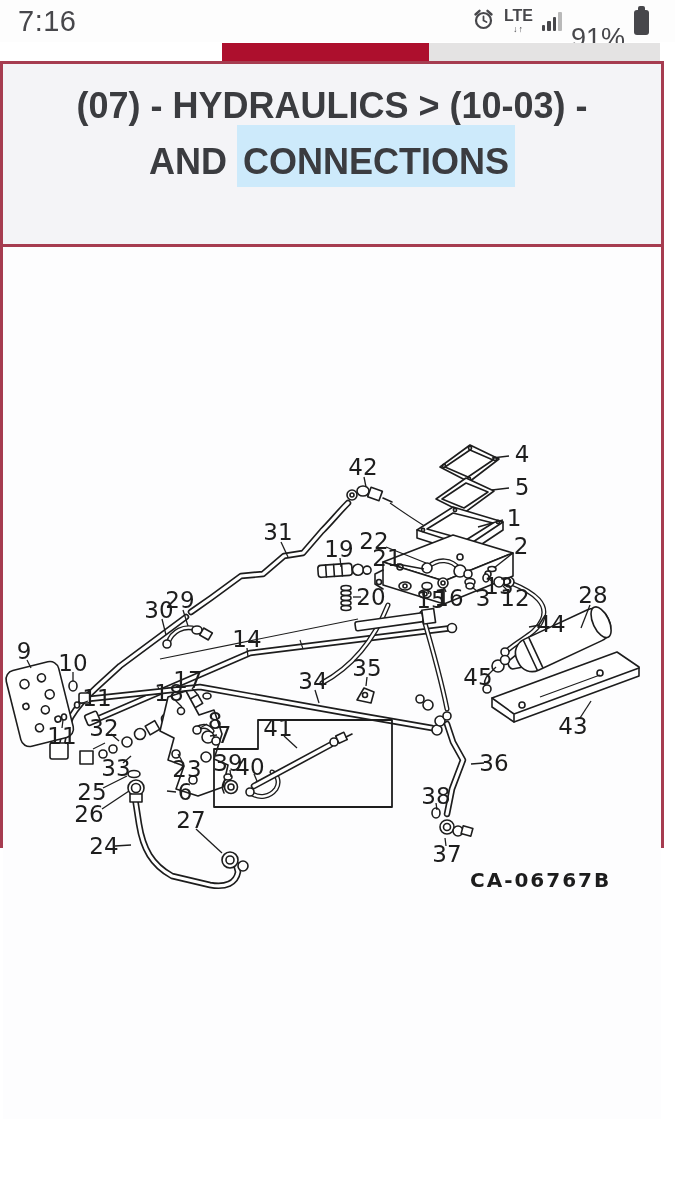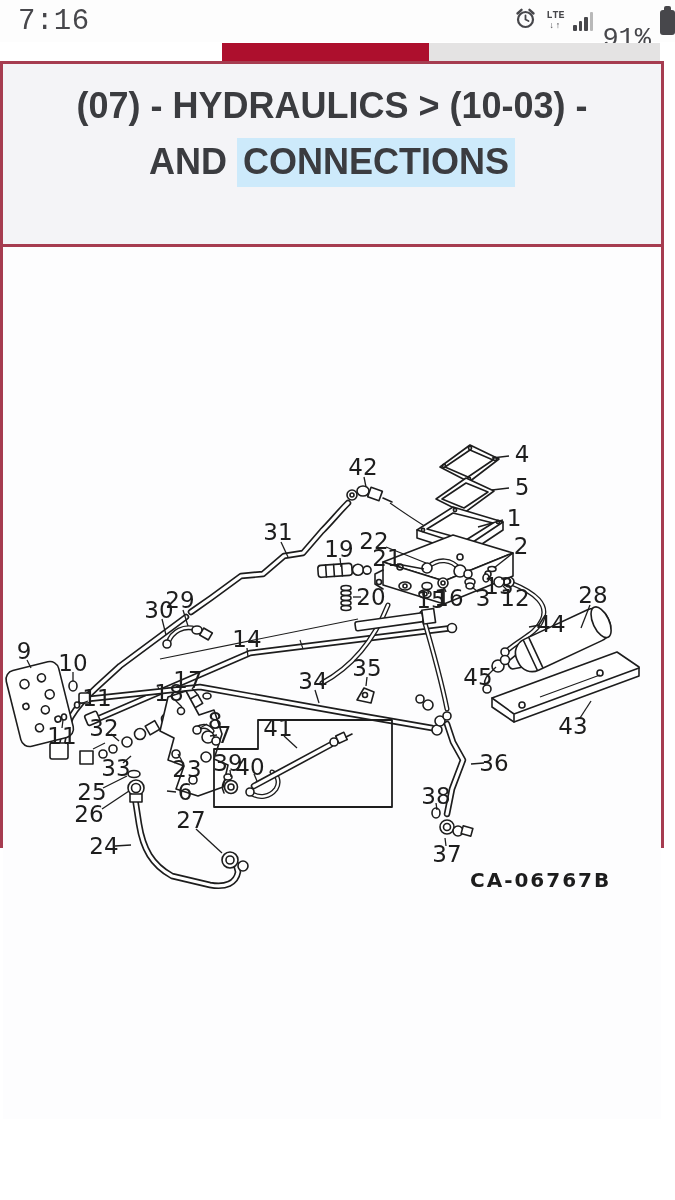--- a/index.html
+++ b/index.html
@@ -1,45 +1,45 @@
 <!DOCTYPE html>
 <html style="--header_border: #a63c50; --scroll_thumb: #ad0f2d; --scroll_track: #e4e3e3; --highlight: #cdeafb; --title_bg: #f4f4f7; --title_text: #3b3c40; --statusbar_text: #47474b; --ink: #1d1d1d;"><head>
 <meta charset="utf-8">
 <style>
   html,body{margin:0;padding:0;background:#fff;}
   .page{position:relative;width:675px;height:1200px;background:#fff;overflow:hidden;
         font-family:"Liberation Sans",sans-serif;}
   
   .status-bar{position:absolute;left:0;top:0;width:675px;height:42px;background:#fdfdfd;
               display:flex;align-items:center;justify-content:space-between;box-sizing:border-box;
-              padding:0 0 0 18px;color:var(--statusbar_text);font-family:Liberation Mono, monospace;}
+              padding:0 26px 0 18px;color:var(--statusbar_text);}
   .sb-time{font-size:29px;font-weight:400;letter-spacing:.5px;}
   .sb-right{display:flex;align-items:center;gap:9px;}
   .sb-lte{display:flex;flex-direction:column;align-items:center;line-height:1;}
-  .sb-lte .lbl{font-size:10px;font-weight:700;}
+  .sb-lte .lbl{font-size:16px;font-weight:700;}
   .sb-lte .arr{font-size:9px;margin-top:1px;letter-spacing:1px;}
   .sig{display:flex;align-items:flex-end;gap:2px;height:20px;}
   .sig i{display:block;width:3.5px;background:var(--statusbar_text);border-radius:1px;}
   .sig i:nth-child(1){height:6px}.sig i:nth-child(2){height:10px}
   .sig i:nth-child(3){height:14px}.sig i:nth-child(4){height:19px;background:#b9b9b9;}
   .sb-batt-pct{font-size:27px;margin-top:35px;}
   .batt{position:relative;width:15px;height:25px;background:var(--statusbar_text);border-radius:3px;margin-top:3px;}
   .batt:before{content:"";position:absolute;left:4px;top:-4px;width:7px;height:4px;
                background:var(--statusbar_text);border-radius:2px 2px 0 0;}
   
   .scroll-strip{position:absolute;left:0;top:43px;width:675px;height:18px;background:#fff;}
   .scroll-thumb{position:absolute;left:222px;top:0;width:207px;height:18px;background:var(--scroll_thumb);}
   .scroll-track{position:absolute;left:429px;top:0;width:231px;height:18px;background:var(--scroll_track);}
   
   .content-panel{position:absolute;left:0;top:61px;width:664px;height:787px;box-sizing:border-box;
                  border:3px solid var(--header_border);background:#fdfdfe;}
   .title-block{height:183px;box-sizing:border-box;border-bottom:3px solid var(--header_border);
                background:var(--title_bg);text-align:center;padding-top:14px;
                font-weight:700;font-size:36px;line-height:56px;color:var(--title_text);letter-spacing:0;}
-  .hl{background:var(--highlight);padding:3px 6px 5px 6px;}
+  .hl{background:var(--highlight);padding:16px 6px 5px 6px;}
   .diagram-area{position:relative;width:100%;height:872px;background:#fdfdfe;}
   svg text.callout{font-family:"DejaVu Sans",sans-serif;font-size:23px;fill:var(--ink);}
   svg text.caption{font-family:"DejaVu Sans",sans-serif;font-size:20px;font-weight:700;
                    letter-spacing:2px;fill:var(--ink);}
   .s{stroke:var(--ink);stroke-width:1.6;fill:none;stroke-linejoin:round;stroke-linecap:round;}
   .sf{stroke:var(--ink);stroke-width:1.6;fill:#fff;stroke-linejoin:round;}
   .thin{stroke:var(--ink);stroke-width:1.1;fill:none;}
   .tube{stroke:var(--ink);stroke-width:6.5;fill:none;stroke-linecap:round;stroke-linejoin:round;}
   .core{stroke:#fff;stroke-width:3.2;fill:none;stroke-linecap:round;stroke-linejoin:round;}
   .tubeS{stroke:var(--ink);stroke-width:5;fill:none;stroke-linecap:round;}

